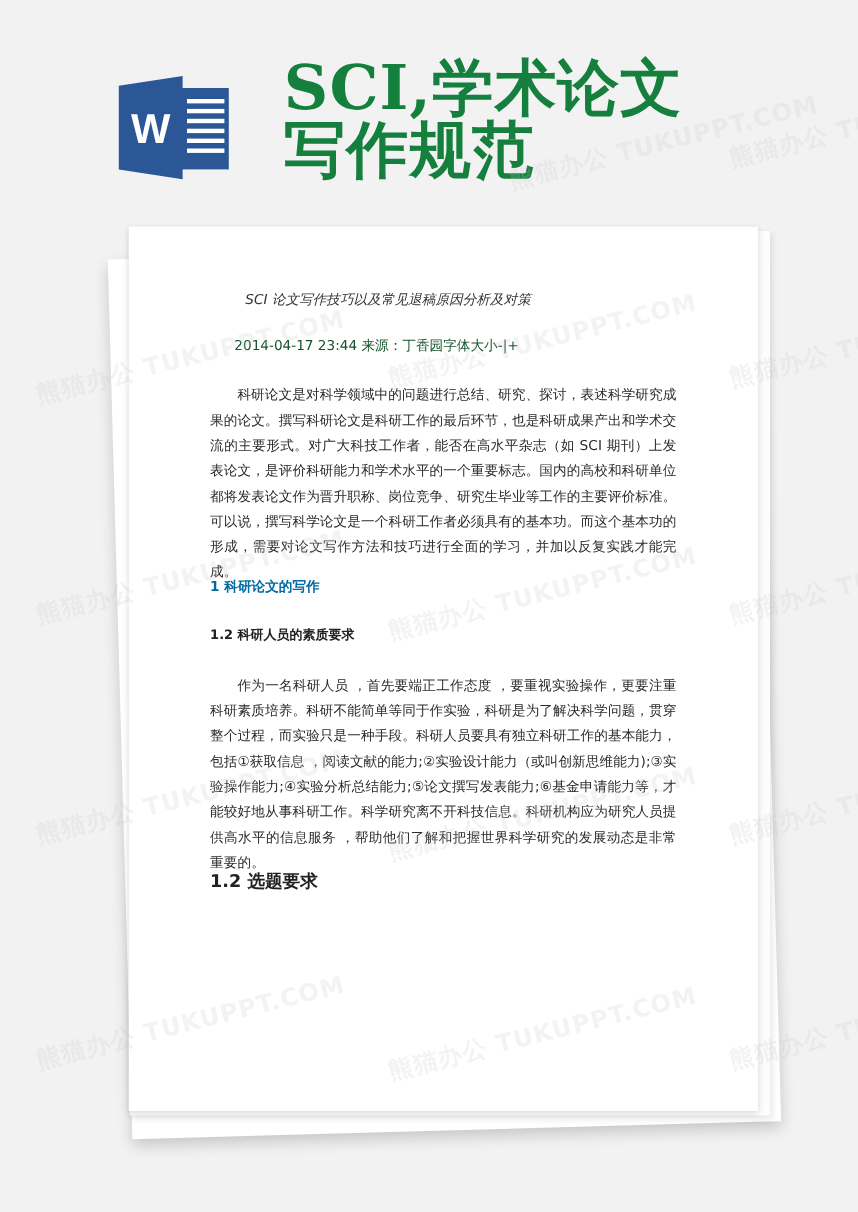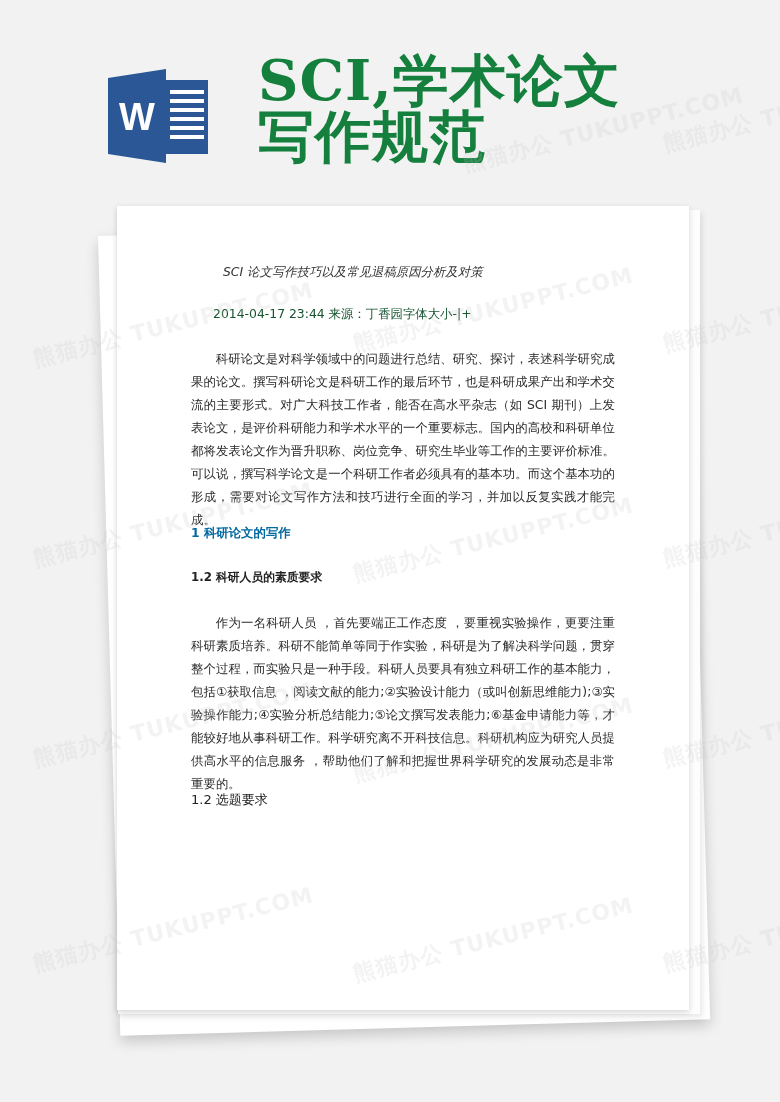--- a/index.html
+++ b/index.html
@@ -39,21 +39,21 @@
   .doc .title { top: 58px; left: 32px; font-size: 12.4px; color: #333; font-style: italic; }
   .doc .meta { top: 100px; left: 22px; font-size: 12.4px; color: #14532d; }
   .doc .para {
     position: absolute; left: 0; width: 424px; line-height: 23px;
     text-align: justify; text-indent: 24.8px; letter-spacing: 0.05px;
   }
   .doc .p1 { top: 141px; }
   .doc .h1 { top: 319px; font-weight: bold; font-size: 12.4px; color: #0369a1; }
   .doc .h2a { top: 364px; font-weight: bold; font-size: 11.8px; color: #222; }
   .doc .p2 { top: 405px; }
-  .doc .h2b { top: 585px; font-weight: normal; font-size: 13px; color: #222; }
+  .doc .h2b { top: 585px; font-weight: bold; font-size: 16px; color: #222; }
 
   
   .wm {
     position: absolute; white-space: nowrap; font-size: 22px; font-weight: bold;
     color: rgba(200,200,200,0.22); transform: rotate(-14deg); transform-origin: 0 0;
     letter-spacing: 1px; pointer-events: none;
   }
 </style>
 </head>
 <body>

